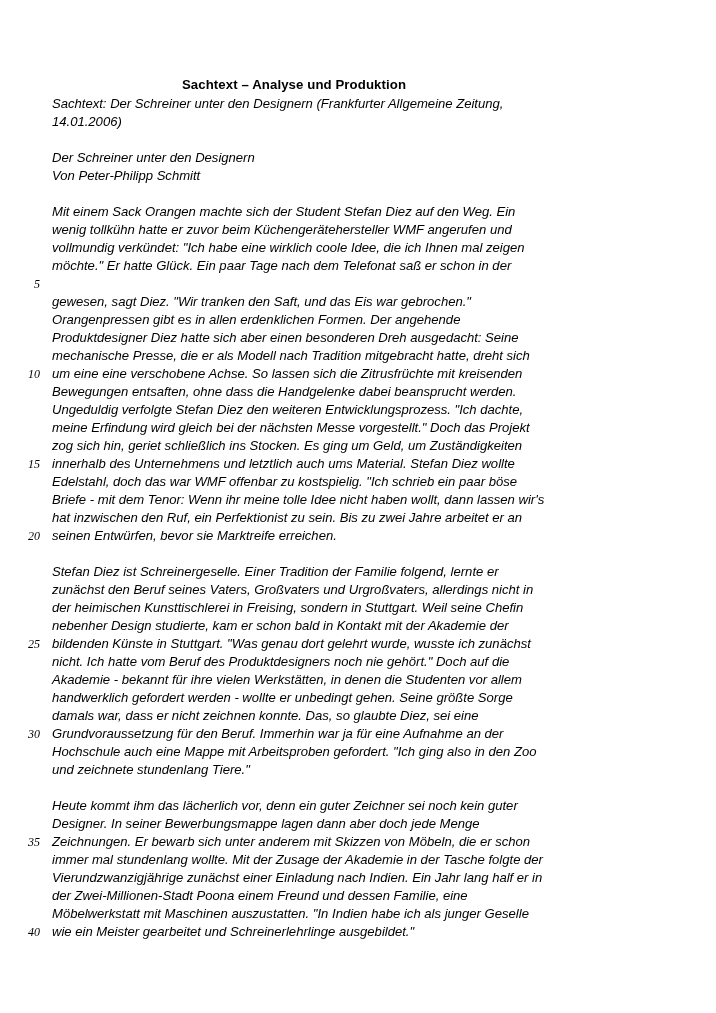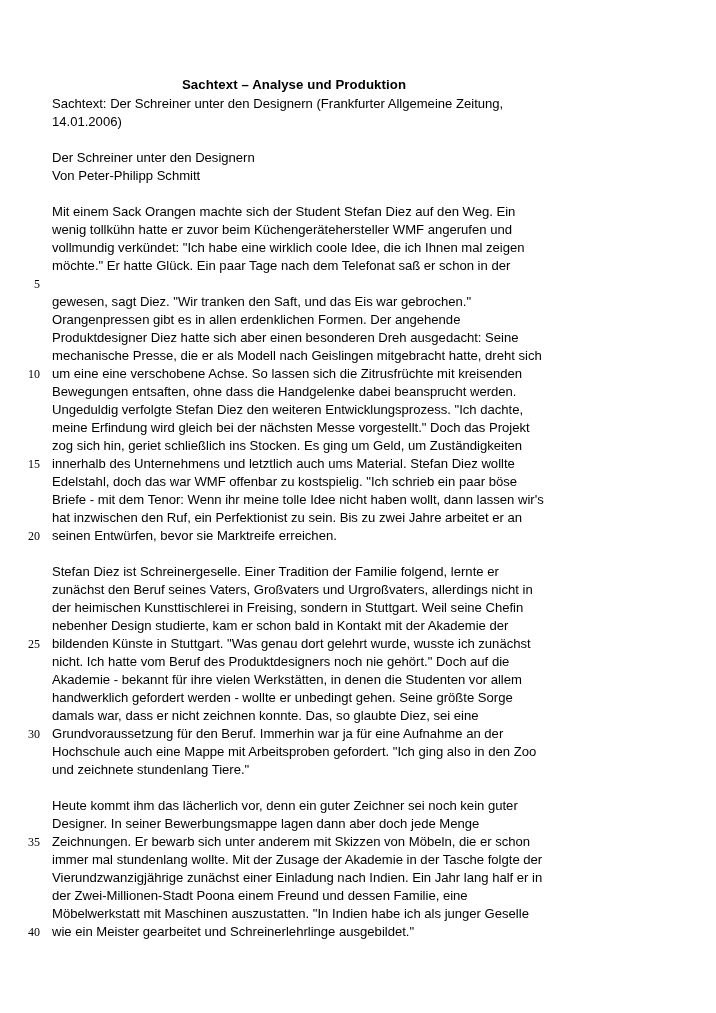--- a/index.html
+++ b/index.html
@@ -38,20 +38,21 @@
   
   .block {
     margin: 0;
     padding: 0;
   }
   .line-row {
     display: flex;
     align-items: baseline;
     height: 18px;
     line-height: 18px;
+    font-style: italic;
   }
   .lnum {
     width: 52px;
     min-width: 52px;
     text-align: right;
     padding-right: 12px;
     box-sizing: border-box;
     font-family: "Liberation Serif", serif;
     font-size: 12px;
     line-height: 18px;
@@ -129,21 +130,21 @@
         <div class="line-row">
           <div class="lnum"></div>
           <div class="ltext">Orangenpressen gibt es in allen erdenklichen Formen. Der angehende</div>
         </div>
         <div class="line-row">
           <div class="lnum"></div>
           <div class="ltext">Produktdesigner Diez hatte sich aber einen besonderen Dreh ausgedacht: Seine</div>
         </div>
         <div class="line-row">
           <div class="lnum"></div>
-          <div class="ltext">mechanische Presse, die er als Modell nach Geislingen mitgebracht hatte, dreht sich</div>
+          <div class="ltext">mechanische Presse, die er als Modell nach Tradition mitgebracht hatte, dreht sich</div>
         </div>
         <div class="line-row">
           <div class="lnum">10</div>
           <div class="ltext">um eine eine verschobene Achse. So lassen sich die Zitrusfrüchte mit kreisenden</div>
         </div>
         <div class="line-row">
           <div class="lnum"></div>
           <div class="ltext">Bewegungen entsaften, ohne dass die Handgelenke dabei beansprucht werden.</div>
         </div>
         <div class="line-row">

